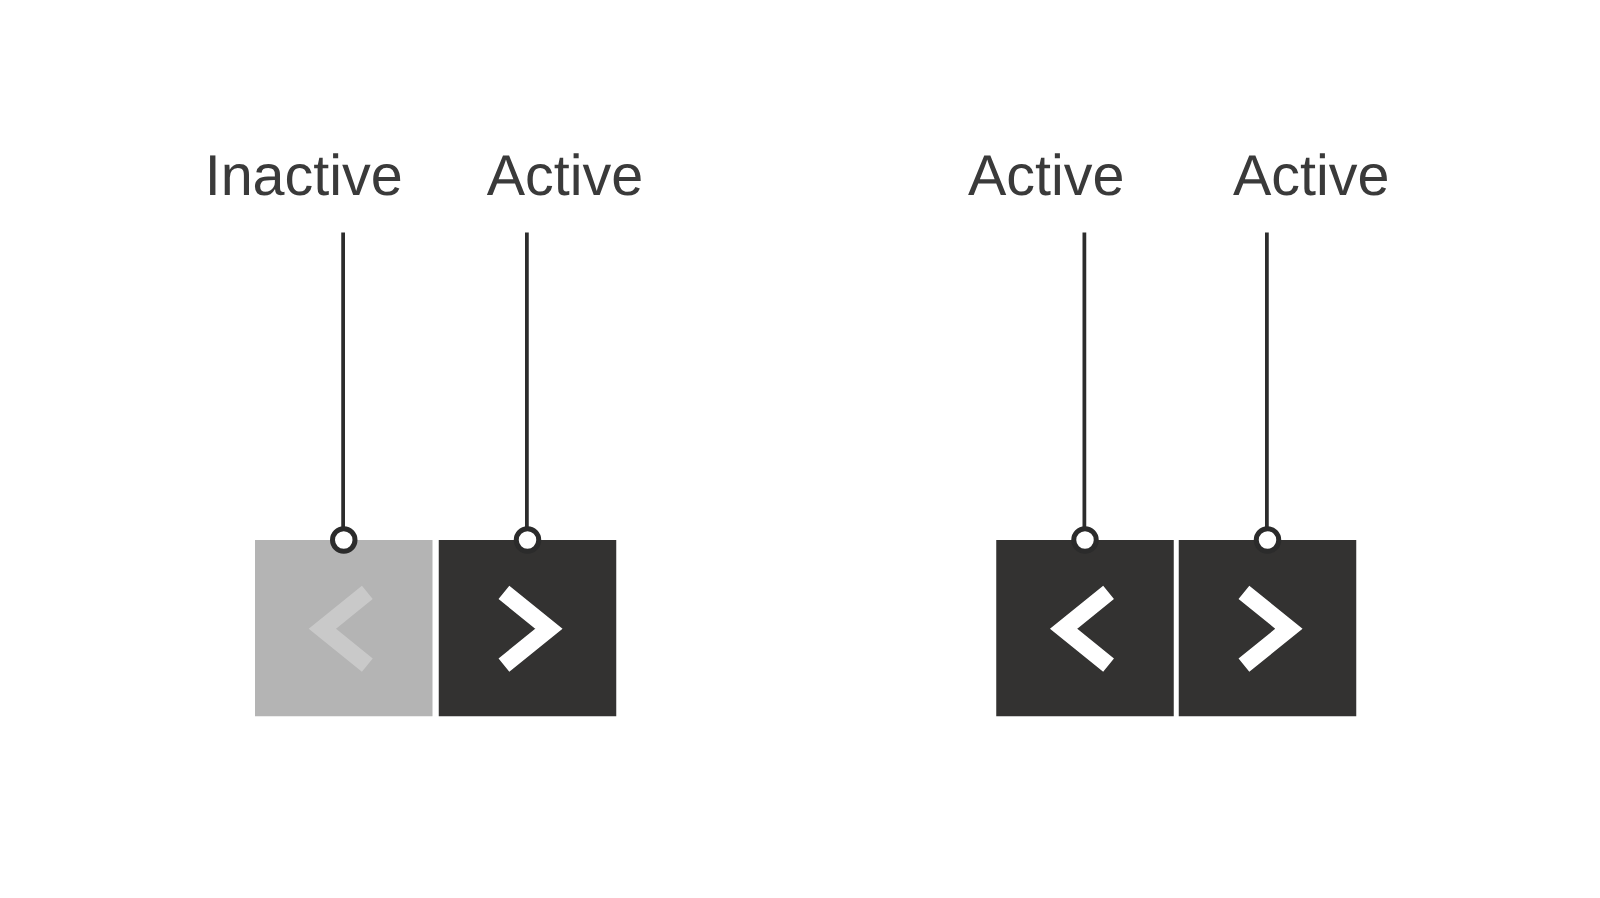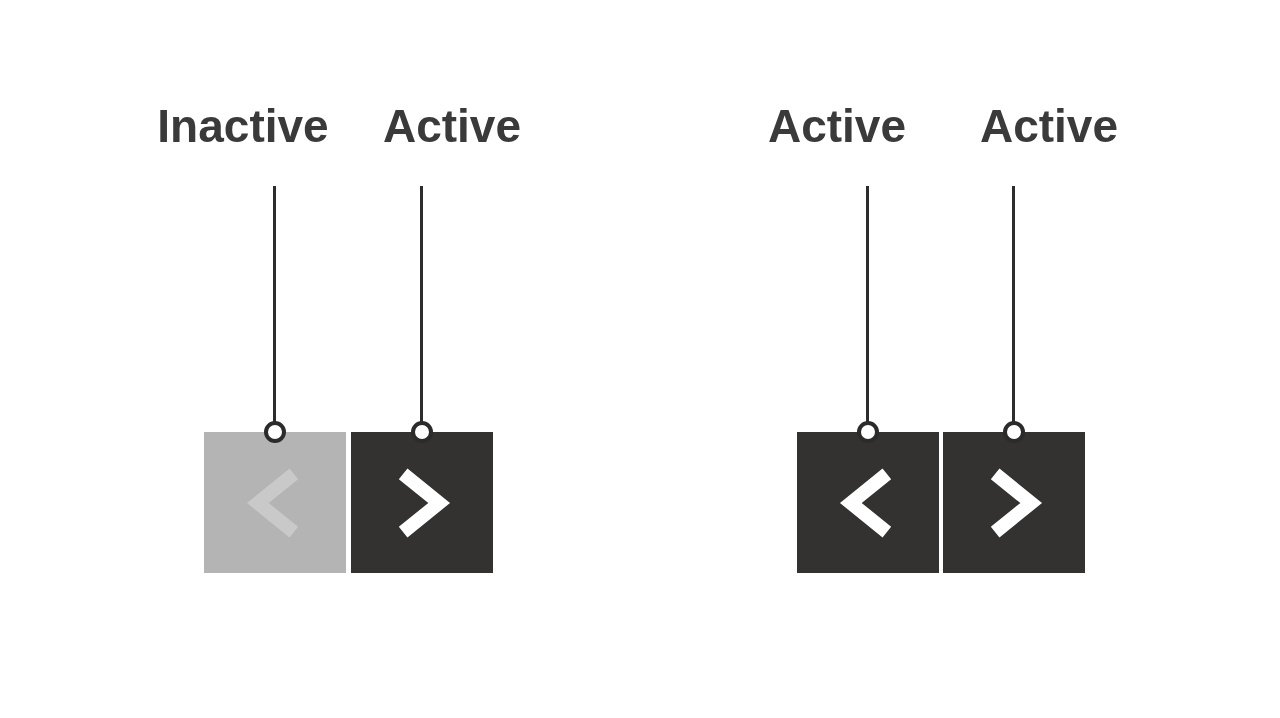--- a/index.html
+++ b/index.html
@@ -12,27 +12,26 @@
     width: 1280px;
     height: 718px;
     background: #ffffff;
     overflow: hidden;
     font-family: "Liberation Sans", sans-serif;
   }
 
   
   .callout-label {
     position: absolute;
-    top: 98px;
+    top: 112px;
     transform: translateX(-50%);
     font-size: 46px;
     line-height: 56px;
     color: #3a3a3a;
     white-space: nowrap;
-    font-weight: bold;
   }
   .label-1 { left: 243px; }
   .label-2 { left: 452px; }
   .label-3 { left: 837px; }
   .label-4 { left: 1049px; }
 
   
   .callout-line {
     position: absolute;
     top: 186px;

